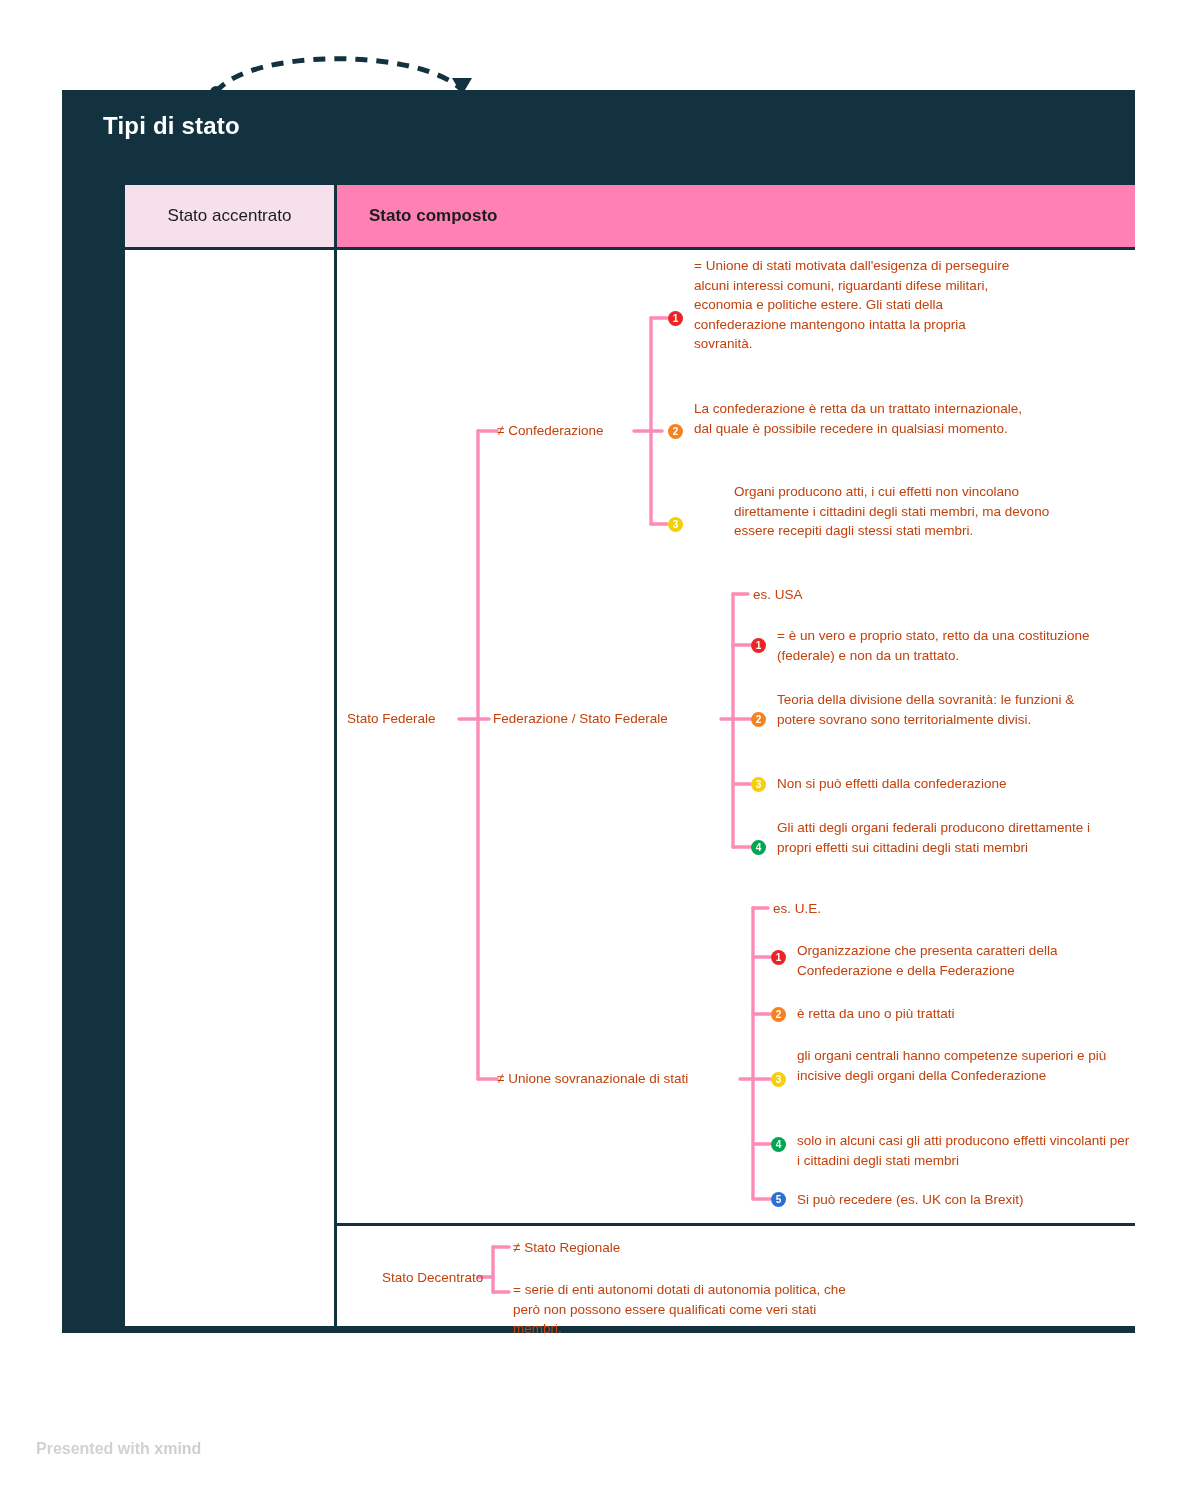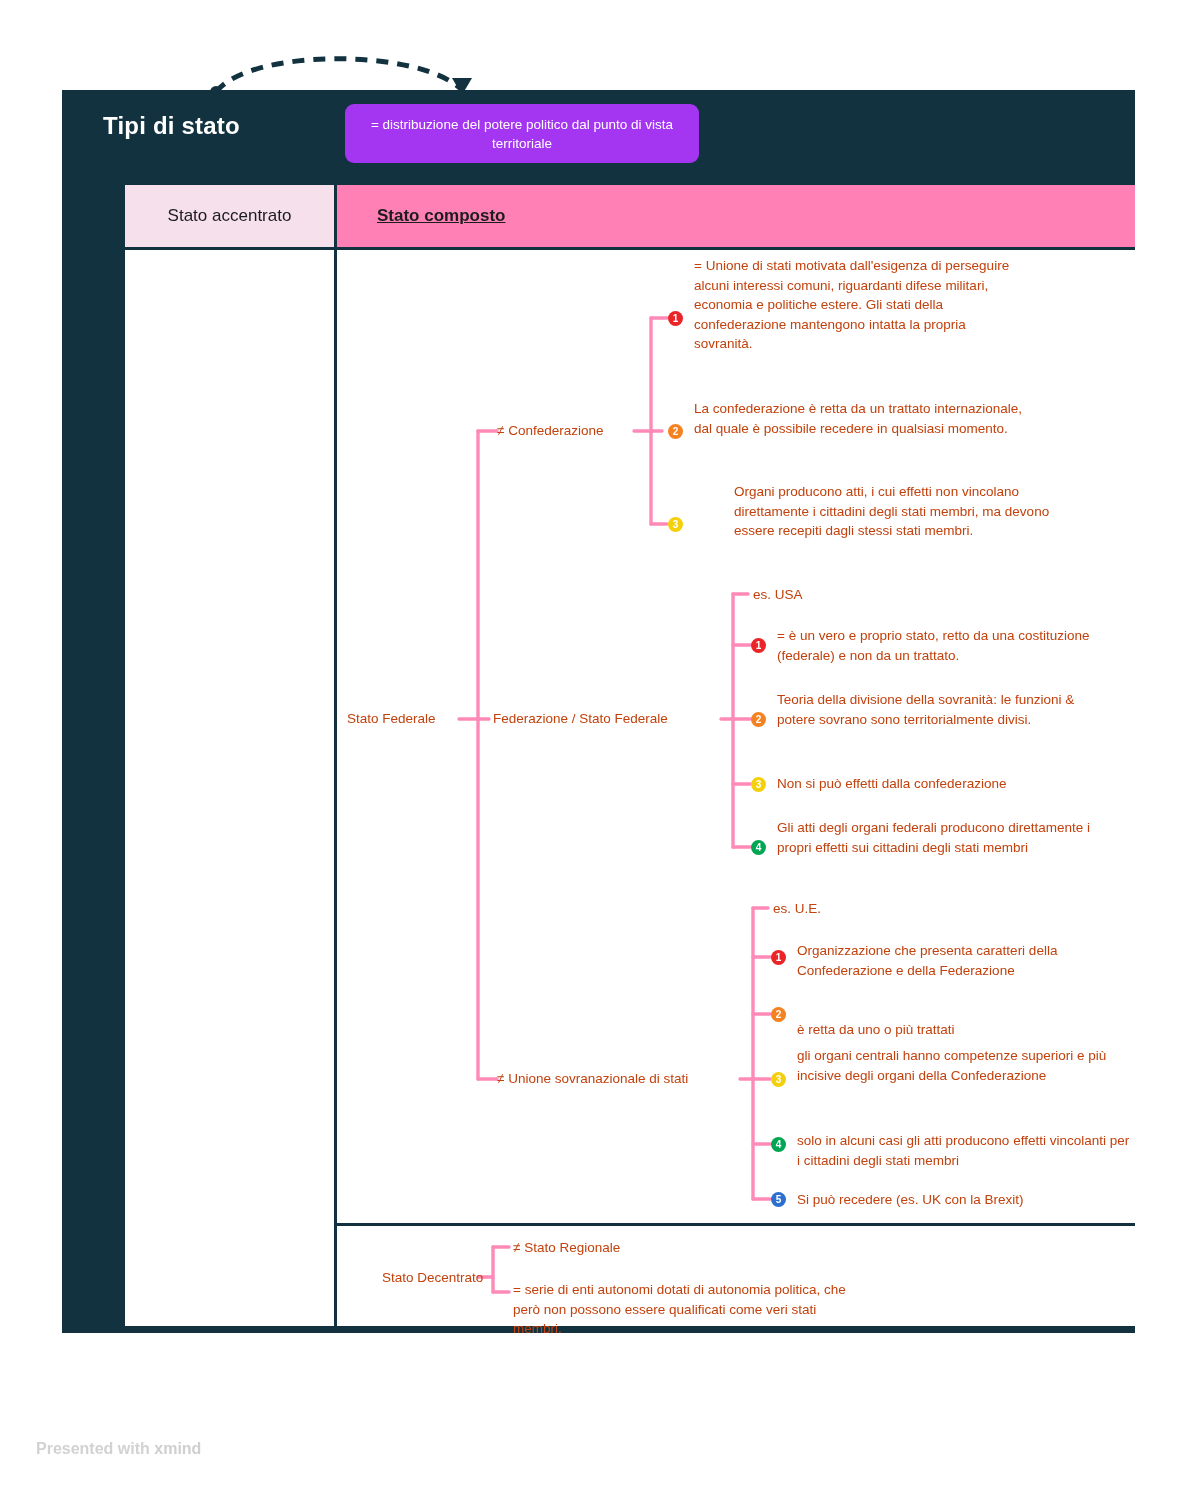--- a/index.html
+++ b/index.html
@@ -38,21 +38,21 @@
     position:absolute;left:63px;top:95px;width:209px;height:62px;
     background:#f5e0ec;
     display:flex;align-items:center;justify-content:center;
     color:#1c1c1c;font-size:17px;font-weight:normal;
   }
   #hdr-composto{
     position:absolute;left:275px;top:95px;width:798px;height:62px;
     background:#ff80b5;
     display:flex;align-items:center;
     color:#1c1c1c;font-size:17px;font-weight:bold;
-    padding-left:40px;box-sizing:border-box;text-decoration:underline;
+    padding-left:32px;box-sizing:border-box;
   }
 
   
   #panel-accentrato{
     position:absolute;left:63px;top:160px;width:209px;height:1076px;
     background:#ffffff;
   }
   #panel-composto-top{
     position:absolute;left:275px;top:160px;width:798px;height:973px;
     background:#ffffff;
@@ -99,21 +99,20 @@
   <svg class="canvas" viewBox="0 0 1200 1490" width="1200" height="1490" style="position:absolute;left:0;top:0;">
     <path d="M216 92 C 250 48, 420 48, 462 90" stroke="#12323f" stroke-width="5" fill="none" stroke-dasharray="12,9" stroke-linecap="butt"></path>
     <circle cx="216" cy="92" r="6" fill="#12323f"></circle>
     <polygon points="462,95 452,78 472,78" fill="#12323f"></polygon>
   </svg>
 
   <div id="frame">
 
     <div id="title-band">
       <div id="title-text">Tipi di stato</div>
-      <div id="purple-callout">= distribuzione del potere politico dal punto di vista territoriale</div>
     </div>
 
     <div id="hdr-accentrato">Stato accentrato</div>
     <div id="hdr-composto">Stato composto</div>
 
     <div id="panel-accentrato"></div>
     <div id="panel-composto-top"></div>
     <div id="panel-composto-bottom"></div>
   </div>
 
@@ -186,21 +185,21 @@
   <div class="node" style="left:777px;top:818px;width:348px;">Gli atti degli organi federali producono direttamente i propri effetti sui cittadini degli stati membri</div>
   <div class="badge b4" style="left:751px;top:840px;">4</div>
 
   <div class="node nowrap" style="left:497px;top:1069px;">≠ Unione sovranazionale di stati</div>
 
   <div class="node nowrap" style="left:773px;top:899px;">es. U.E.</div>
 
   <div class="node" style="left:797px;top:941px;width:332px;">Organizzazione che presenta caratteri della Confederazione e della Federazione</div>
   <div class="badge b1" style="left:771px;top:950px;">1</div>
 
-  <div class="node nowrap" style="left:797px;top:1004px;margin-top:16px;">è retta da uno o più trattati</div>
+  <div class="node nowrap" style="left:797px;top:1004px;">è retta da uno o più trattati</div>
   <div class="badge b2" style="left:771px;top:1007px;">2</div>
 
   <div class="node" style="left:797px;top:1046px;width:332px;">gli organi centrali hanno competenze superiori e più incisive degli organi della Confederazione</div>
   <div class="badge b3" style="left:771px;top:1072px;">3</div>
 
   <div class="node" style="left:797px;top:1131px;width:334px;">solo in alcuni casi gli atti producono effetti vincolanti per i cittadini degli stati membri</div>
   <div class="badge b4" style="left:771px;top:1137px;">4</div>
 
   <div class="node nowrap" style="left:797px;top:1190px;">Si può recedere (es. UK con la Brexit)</div>
   <div class="badge b5" style="left:771px;top:1192px;">5</div>

